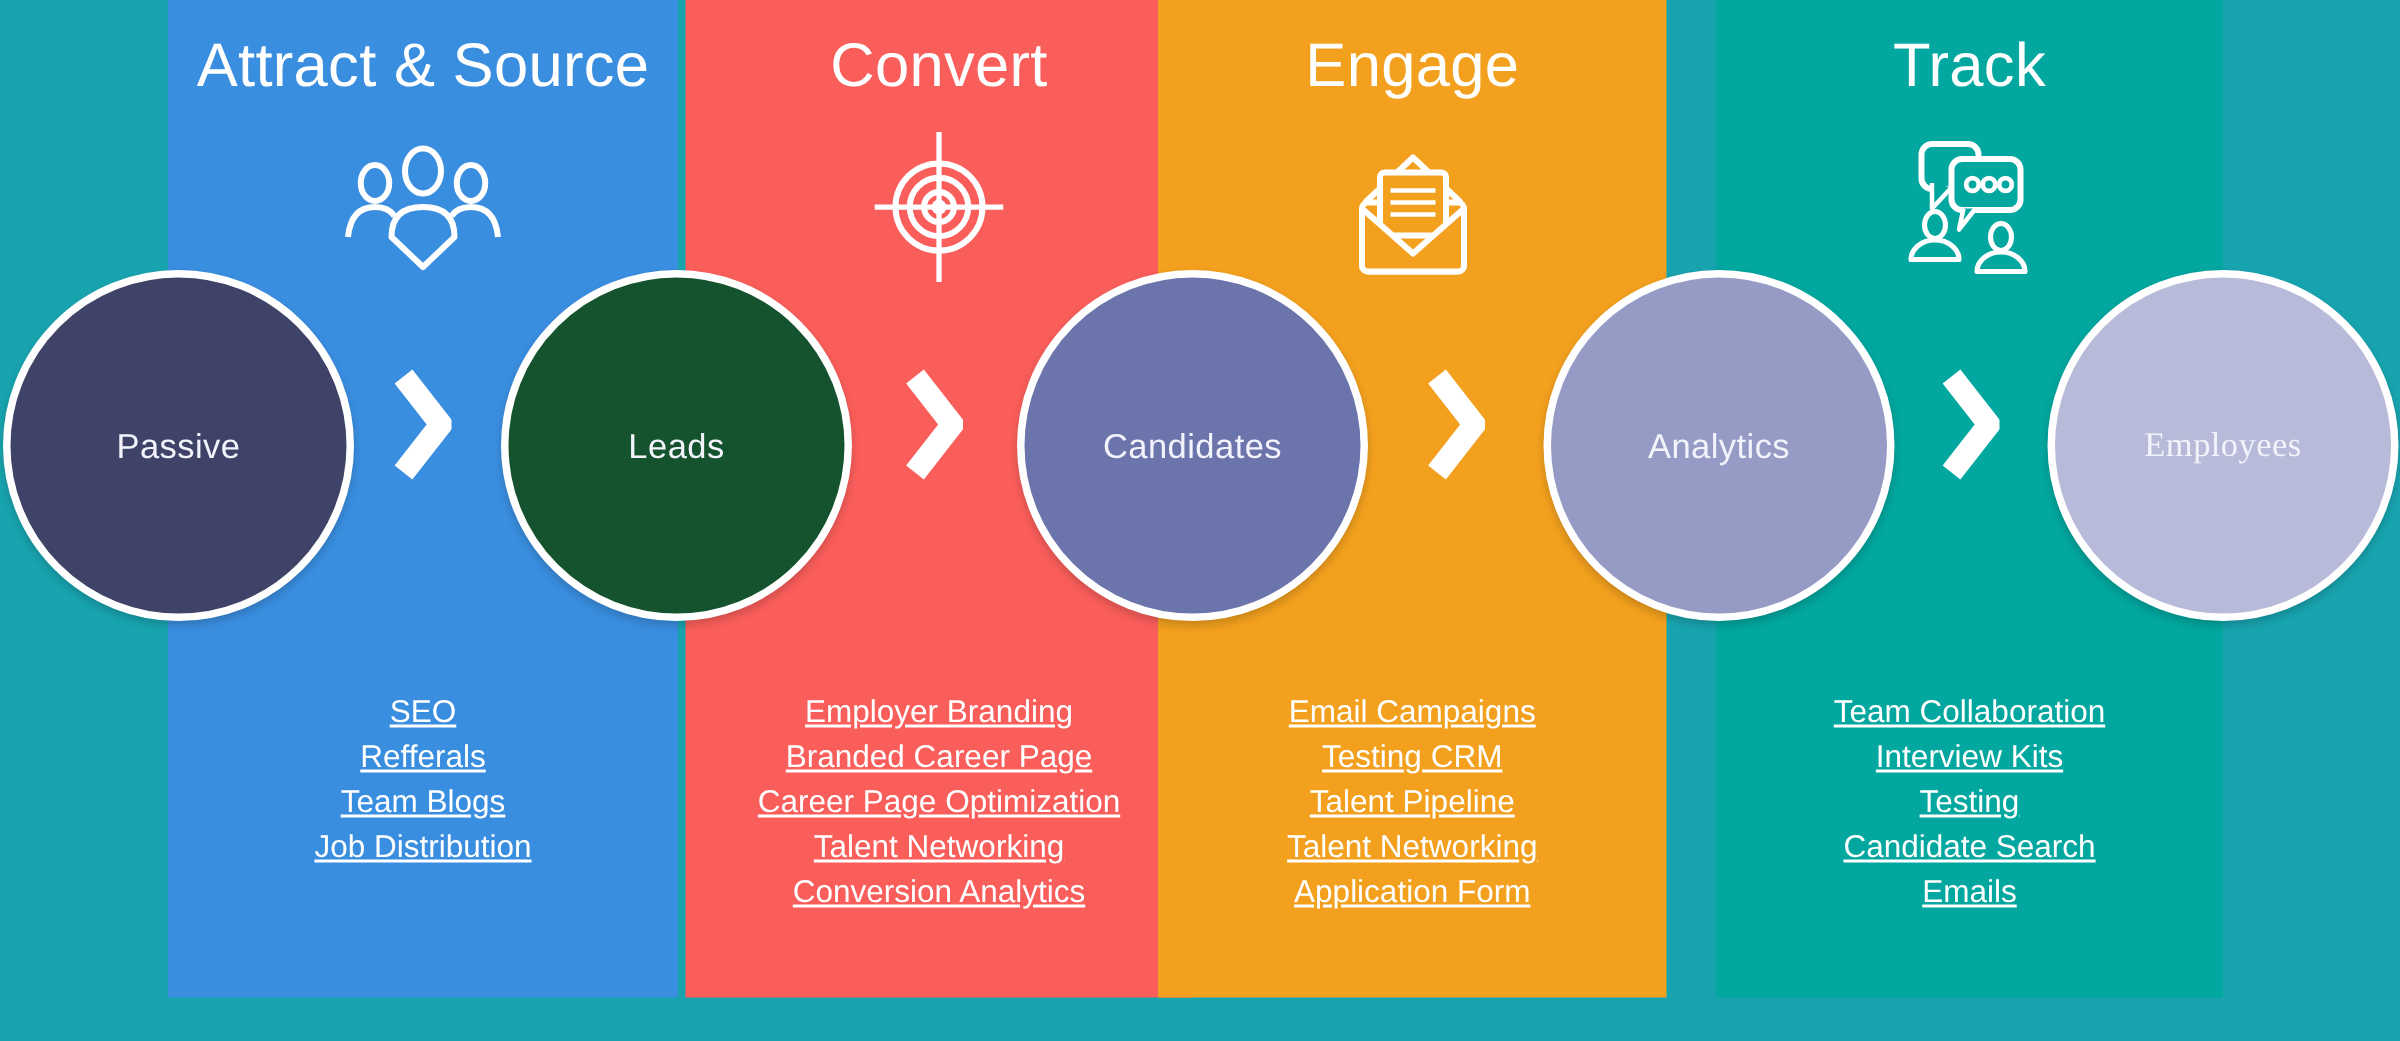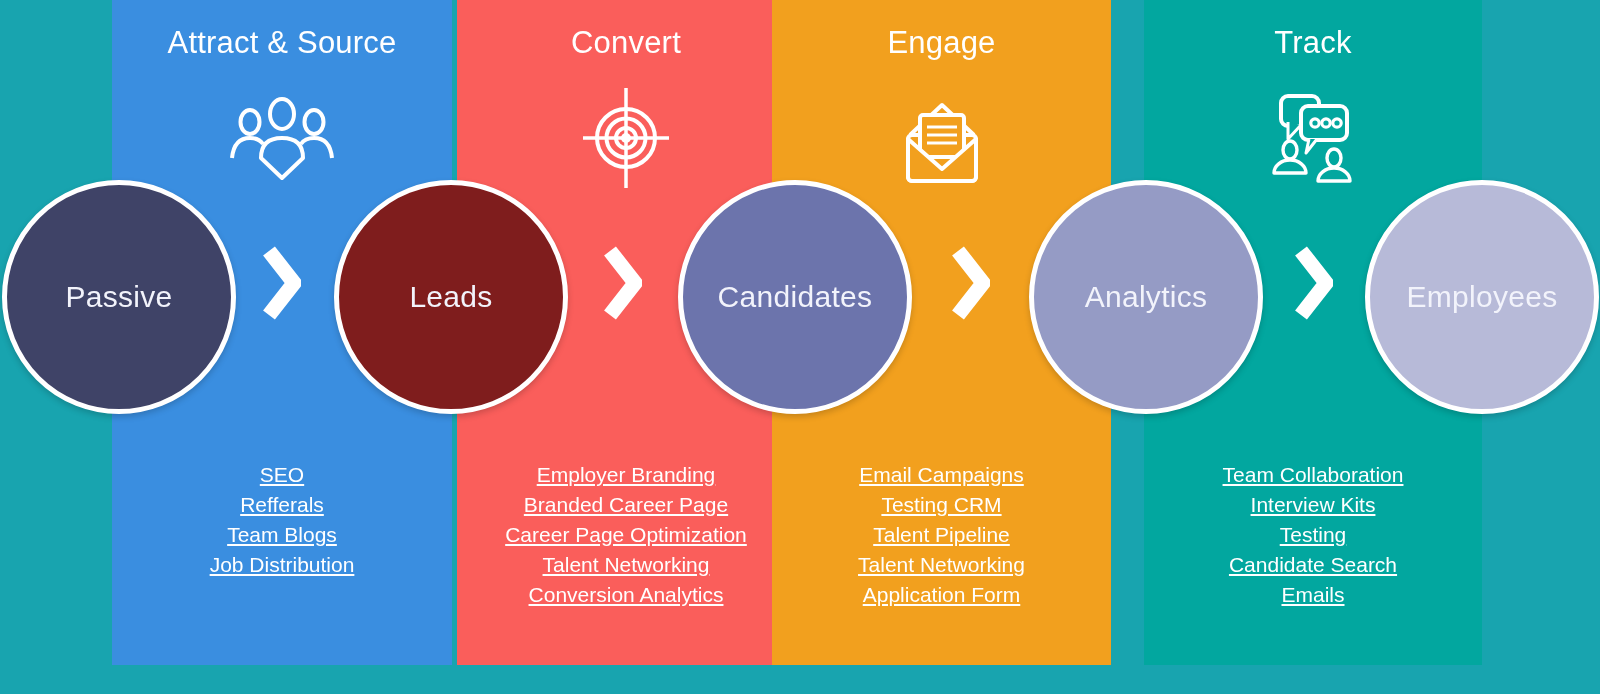--- a/index.html
+++ b/index.html
@@ -10,21 +10,21 @@
     -webkit-font-smoothing:antialiased;
   }
   
   .panel{position:absolute;top:0;height:665px;}
   .p0{left:112px;width:340px;}
   .p1{left:457px;width:338px;}
   .p2{left:772px;width:339px;}
   .p3{left:1144px;width:338px;}
   .stage-title{
     position:absolute;top:24px;left:0;width:100%;margin:0;
-    text-align:center;color:#fff;font-size:31px;font-weight:400;line-height:38px;
+    text-align:center;color:#fff;font-size:41px;font-weight:400;line-height:38px;
     letter-spacing:.2px;
   }
   .icon-wrap{
     position:absolute;top:84px;left:0;width:100%;height:108px;
     display:flex;align-items:center;justify-content:center;
   }
   .icon-wrap svg{display:block;}
   .stage-list{
     position:absolute;top:460px;left:0;width:100%;margin:0;padding:0;
     list-style:none;text-align:center;color:#fff;
@@ -35,21 +35,21 @@
     position:absolute;top:180px;width:234px;height:234px;border-radius:50%;
     border:5px solid #fff;box-sizing:border-box;
     display:flex;align-items:center;justify-content:center;
     box-shadow:0 3px 6px rgba(0,0,0,.18);
   }
   .c0{left:2px;}
   .c1{left:334px;}
   .c2{left:678px;}
   .c3{left:1029px;}
   .c4{left:1365px;}
-  .circle-label{color:#F2F3FB;font-size:30px;letter-spacing:.3px;}
+  .circle-label{color:#F2F3FB;font-size:23px;letter-spacing:.3px;}
   
   .chev{position:absolute;top:246px;width:38px;height:74px;}
   .v0{left:263px;}
   .v1{left:604px;}
   .v2{left:952px;}
   .v3{left:1295px;}
   .ico{stroke:#fff;fill:none;}
 </style>
 </head>
 <body>
@@ -141,30 +141,30 @@
       <li>Interview Kits</li>
       <li>Testing</li>
       <li>Candidate Search</li>
       <li>Emails</li>
     </ul>
   </section>
 
   <div class="circle c0" style="background-color: rgb(63, 67, 103);">
     <span class="circle-label">Passive</span>
   </div>
-  <div class="circle c1" style="background-color: #7f1d1d;">
+  <div class="circle c1" style="background-color: #14532d;">
     <span class="circle-label">Leads</span>
   </div>
   <div class="circle c2" style="background-color: rgb(108, 116, 172);">
     <span class="circle-label">Candidates</span>
   </div>
   <div class="circle c3" style="background-color: rgb(149, 155, 197);">
     <span class="circle-label">Analytics</span>
   </div>
-  <div class="circle c4" style="background-color: rgb(183, 186, 216);">
+  <div class="circle c4" style="background-color: rgb(183, 186, 216); font-family: Liberation Serif, serif;">
     <span class="circle-label">Employees</span>
   </div>
 
   <div class="chev v0">
     <svg width="38" height="74" viewBox="0 0 38 74">
         <polyline points="6,5 31,37 6,69" fill="none" stroke="#fff" stroke-width="15" stroke-linejoin="miter" stroke-linecap="butt"></polyline>
       </svg>
   </div>
   <div class="chev v1">
     <svg width="38" height="74" viewBox="0 0 38 74">

